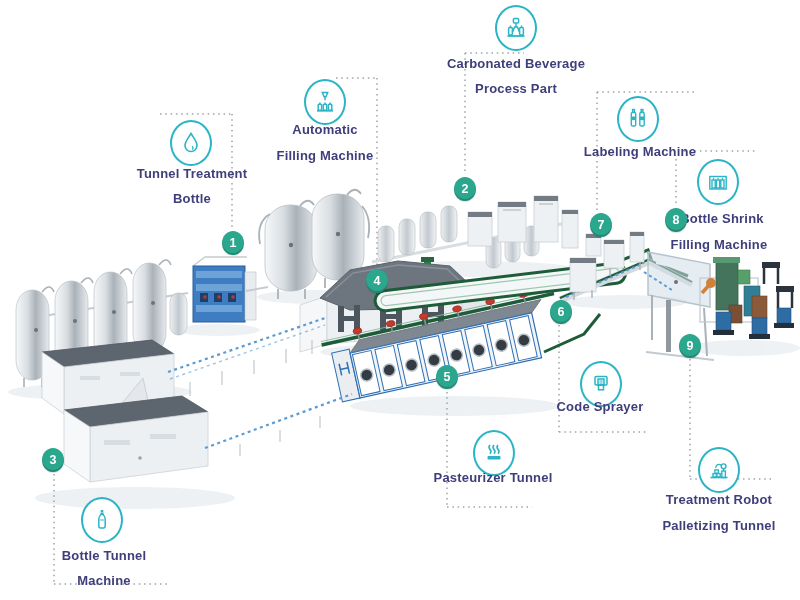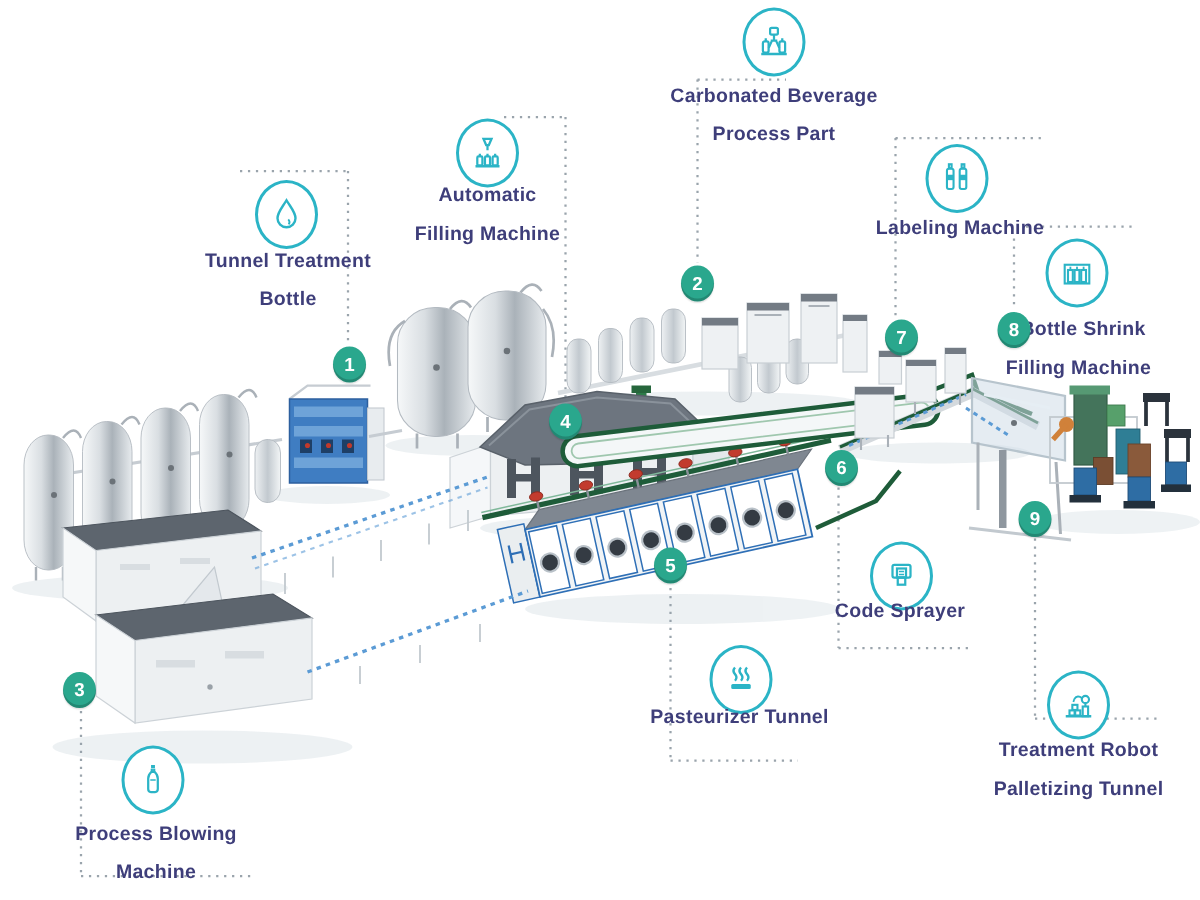--- a/index.html
+++ b/index.html
@@ -388,21 +388,21 @@
 <div class="badge" style="left:590px;top:213px">7</div>
 <div class="badge" style="left:665px;top:208px">8</div>
 <div class="badge" style="left:679px;top:334px">9</div>
 
 <span class="lbl" style="left:192px;top:166px">Tunnel Treatment</span>
 <span class="lbl" style="left:192px;top:191px">Bottle</span>
 
 <span class="lbl" style="left:516px;top:56px">Carbonated Beverage</span>
 <span class="lbl" style="left:516px;top:81px">Process Part</span>
 
-<span class="lbl" style="left:104px;top:548px">Process Blowing</span>
+<span class="lbl" style="left:104px;top:548px">Bottle Tunnel</span>
 <span class="lbl" style="left:104px;top:573px">Machine</span>
 
 <span class="lbl" style="left:325px;top:122px">Automatic</span>
 <span class="lbl" style="left:325px;top:148px">Filling Machine</span>
 
 <span class="lbl" style="left:493px;top:470px">Pasteurizer Tunnel</span>
 
 <span class="lbl" style="left:600px;top:399px">Code Sprayer</span>
 
 <span class="lbl" style="left:640px;top:144px">Labeling Machine</span>

